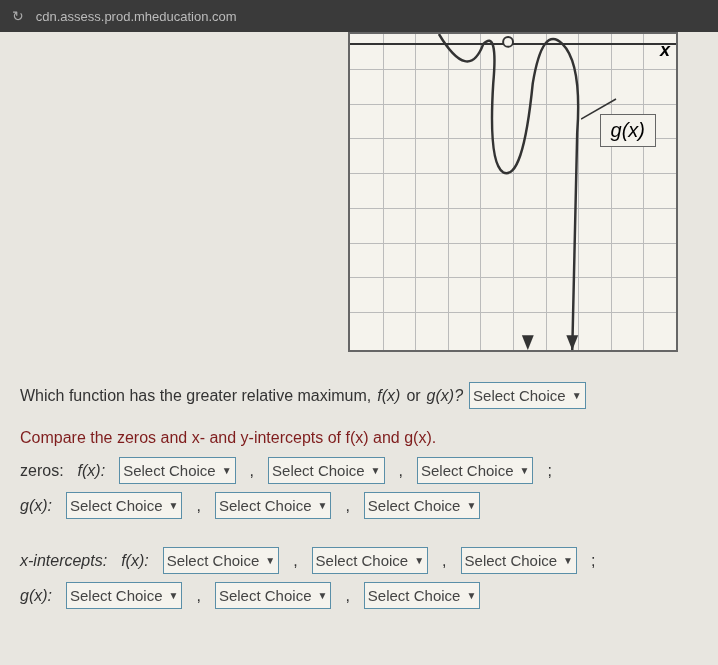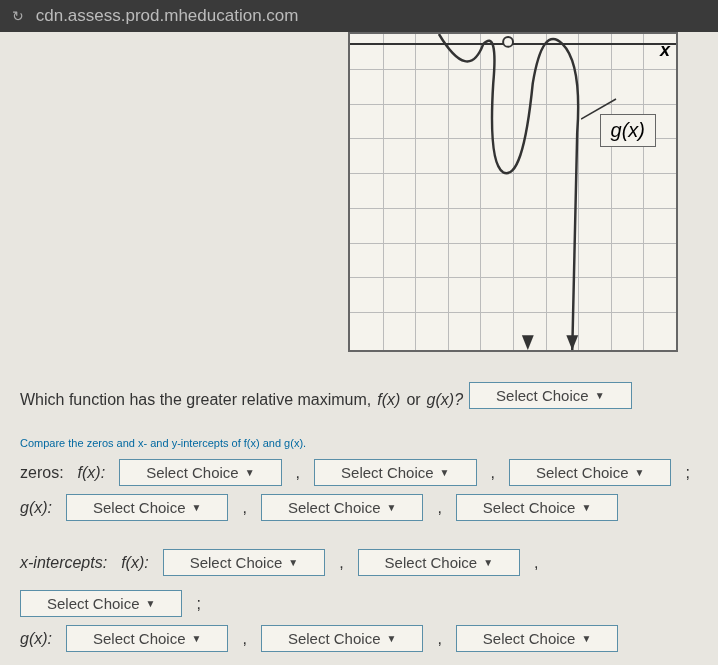--- a/index.html
+++ b/index.html
@@ -17,21 +17,21 @@
       align-items: center;
       padding: 0 12px;
       gap: 12px;
     }
     .refresh-icon {
       color: #aaa;
       font-size: 14px;
     }
     .url {
       color: #bbb;
-      font-size: 17px;
+      font-size: 13px;
     }
     .content {
       padding: 0 20px;
       background: #e8e6e0;
     }
     .graph-area {
       display: flex;
       justify-content: flex-end;
       padding-right: 20px;
       margin-bottom: 30px;
@@ -69,44 +69,44 @@
       top: 6px;
       font-style: italic;
       font-weight: bold;
       font-size: 18px;
     }
     .question-line {
       font-size: 16px;
       color: #333;
       margin: 18px 0;
       display: flex;
-      align-items: flex-end;
+      align-items: center;
       flex-wrap: wrap;
       gap: 6px;
     }
     .fn { font-style: italic; }
     .select-box {
       border: 1px solid #5a8fa8;
       background: #f5f3ed;
-      padding: 4px 26px;
+      padding: 4px 3px;
       font-size: 15px;
       color: #444;
       display: inline-flex;
       align-items: center;
       gap: 6px;
       cursor: pointer;
     }
     .chevron {
       font-size: 10px;
       color: #444;
     }
     .section-title {
-      font-size: 11px;
-      color: #0369a1;
-      margin-top: 28px;
+      font-size: 16px;
+      color: #7f1d1d;
+      margin-top: 20px;
       margin-bottom: 10px;
     }
     .answer-row {
       display: flex;
       align-items: center;
       gap: 14px;
       margin: 8px 0;
       font-size: 16px;
       color: #333;
       flex-wrap: wrap;

